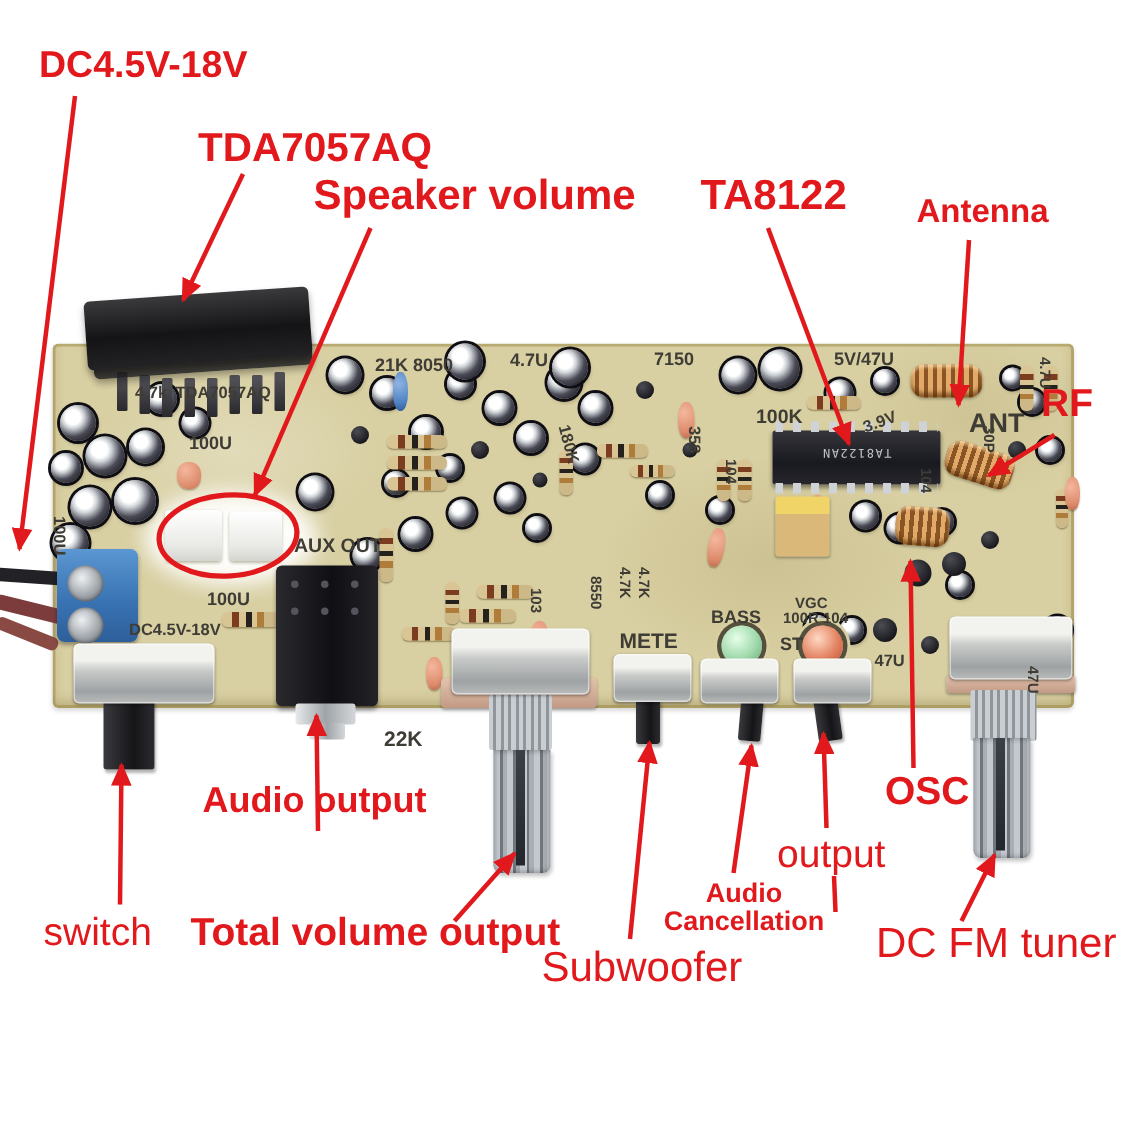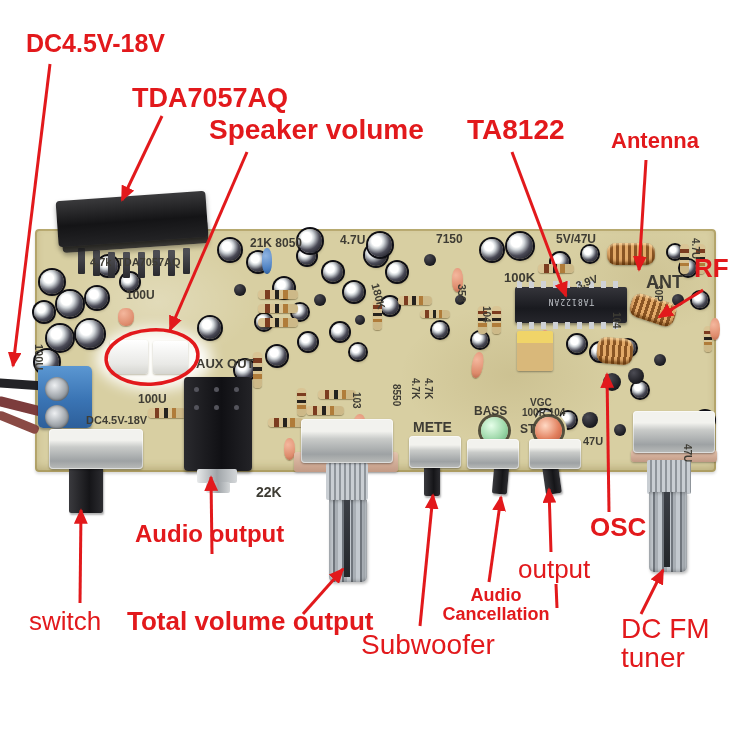--- a/index.html
+++ b/index.html
@@ -94,21 +94,21 @@
       <div class="ann" style="left: 132px; top: 84px; font-size: 27px; font-weight: bold;">TDA7057AQ</div>
       <div class="ann" style="left: 209px; top: 115px; font-size: 28px; font-weight: bold;">Speaker volume</div>
       <div class="ann" style="left: 467px; top: 115px; font-size: 28px; font-weight: bold;">TA8122</div>
       <div class="ann" style="left: 611px; top: 129px; font-size: 22px; font-weight: bold;">Antenna</div>
       <div class="ann" style="left: 694px; top: 255px; font-size: 26px; font-weight: bold;">RF</div>
       <div class="ann" style="left: 590px; top: 514px; font-size: 26px; font-weight: bold;">OSC</div>
       <div class="ann" style="left: 518px; top: 556px; font-size: 26px; font-weight: normal;">output</div>
       <div class="ann" style="left: 440px; top: 586px; font-size: 18px; font-weight: bold; text-align: center; width: 112px;">Audio
 Cancellation</div>
       <div class="ann" style="left: 361px; top: 630px; font-size: 28px; font-weight: normal;">Subwoofer</div>
-      <div class="ann" style="left: 584px; top: 614px; font-size: 28px; font-weight: normal; margin-left: 37px;">DC FM tuner</div>
+      <div class="ann" style="left: 584px; top: 614px; font-size: 28px; font-weight: normal;">DC FM tuner</div>
       <div class="ann" style="left: 127px; top: 608px; font-size: 26px; font-weight: bold;">Total volume output</div>
       <div class="ann" style="left: 29px; top: 608px; font-size: 26px; font-weight: normal;">switch</div>
       <div class="ann" style="left: 135px; top: 521px; font-size: 24px; font-weight: bold;">Audio output</div>
     </div>
 <div class="comp cap" style="left: 40px; top: 270px; width: 24px; height: 24px;"></div>
     <div class="comp cap" style="left: 34px; top: 302px; width: 20px; height: 20px;"></div>
     <div class="comp cap" style="left: 57px; top: 291px; width: 26px; height: 26px;"></div>
     <div class="comp cap" style="left: 86px; top: 287px; width: 22px; height: 22px;"></div>
     <div class="comp cap" style="left: 47px; top: 325px; width: 26px; height: 26px;"></div>
     <div class="comp cap" style="left: 76px; top: 320px; width: 28px; height: 28px;"></div>

